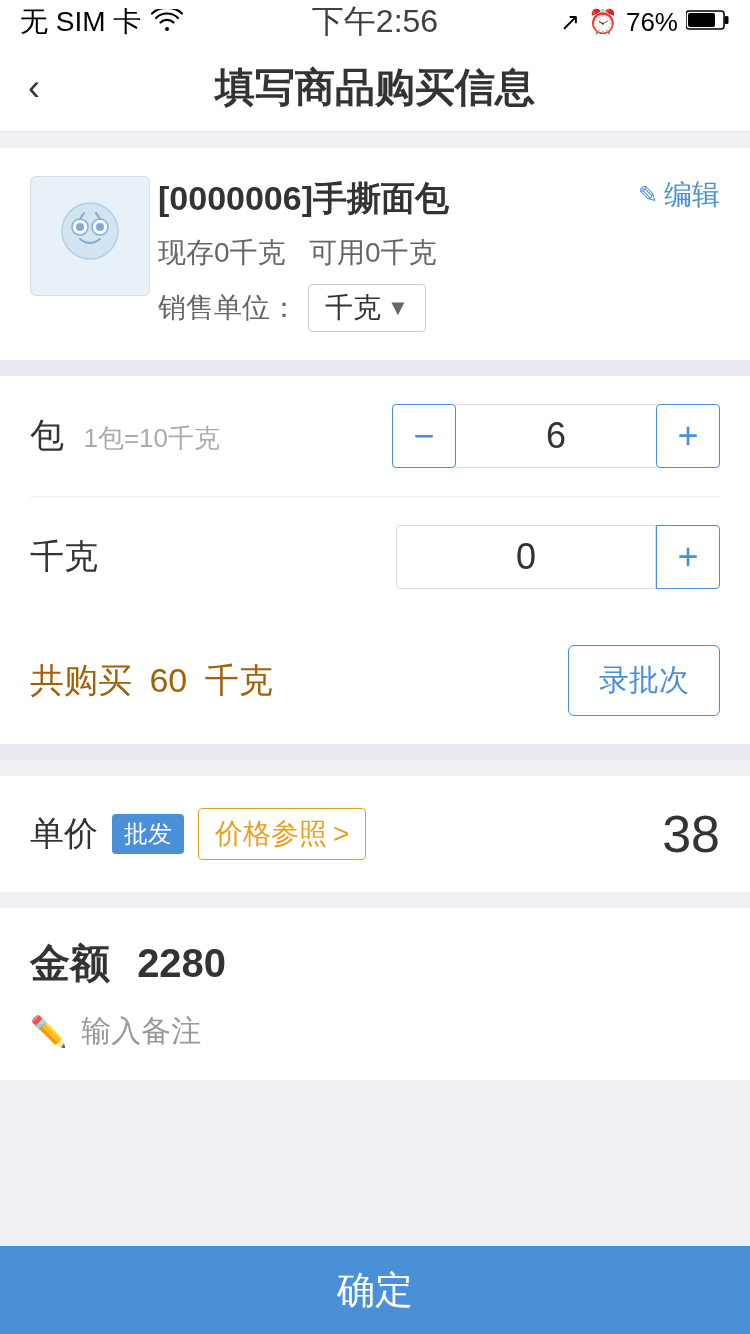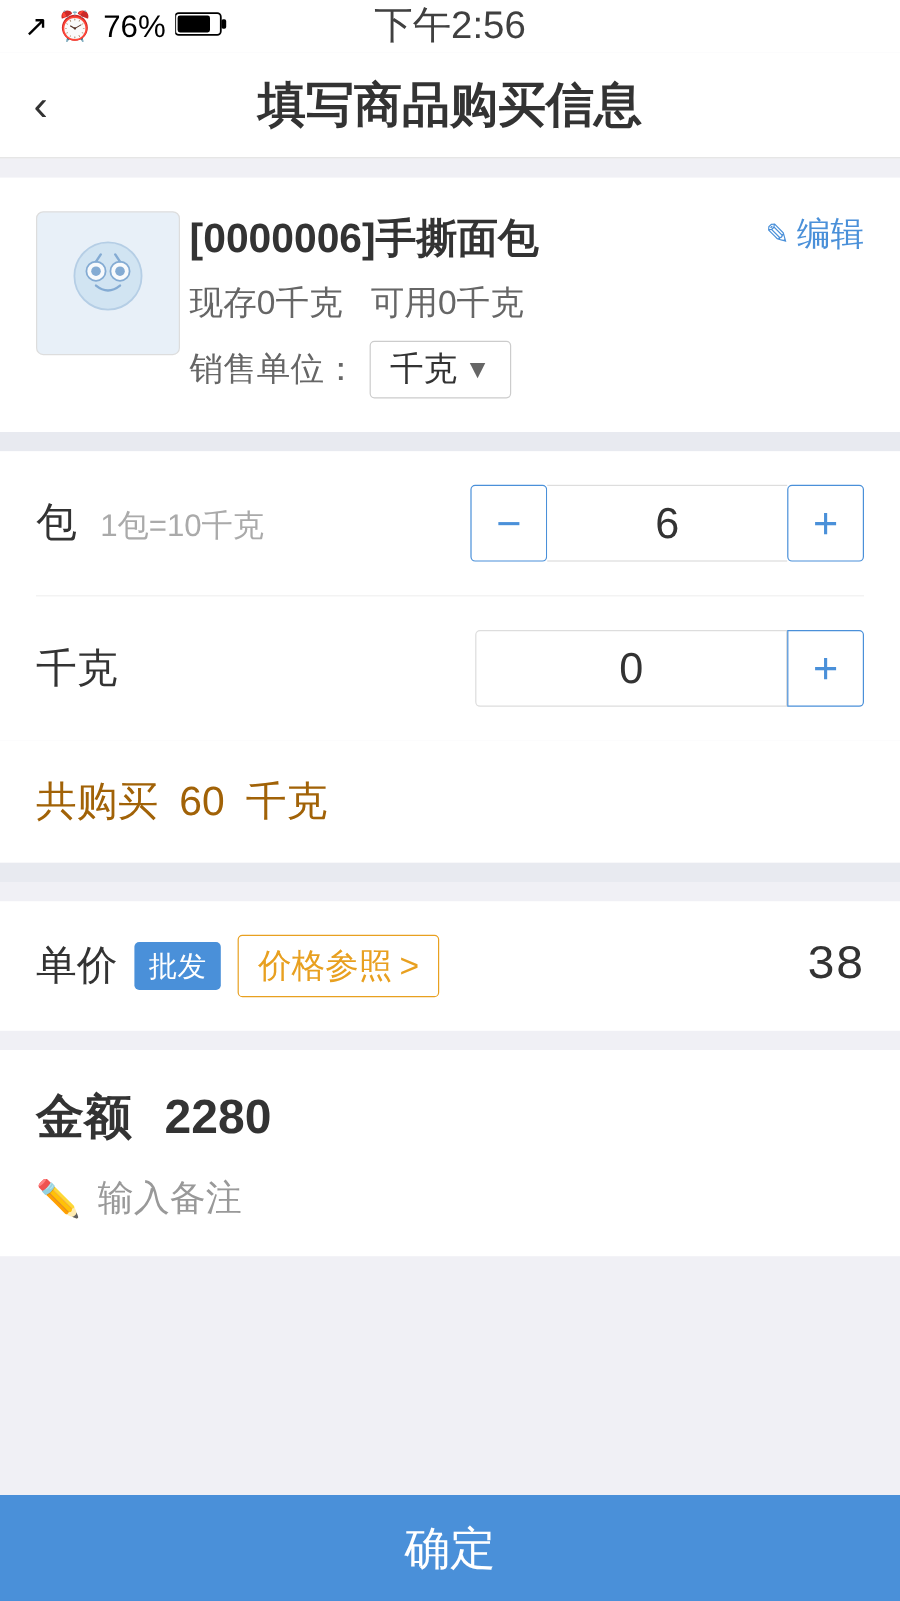--- a/index.html
+++ b/index.html
@@ -265,24 +265,23 @@
       border-radius: 4px;
       padding: 6px 16px;
       font-size: 28px;
       color: #e8a020;
       display: flex;
       align-items: center;
       gap: 6px;
       cursor: pointer;
     }
     .price-value {
-      font-size: 40px;
+      font-size: 52px;
       color: #333;
       font-weight: 500;
-      font-family: Liberation Mono, monospace;
     }
 
     
     .amount-section {
       background: #fff;
       padding: 28px 30px;
       margin-top: 16px;
     }
     .amount-row {
       font-size: 40px;
@@ -330,20 +329,31 @@
 
     .chevron-down {
       font-size: 22px;
       color: #666;
     }
   </style>
 </head>
 <body>
 
 <div class="status-bar">
+  <div class="status-left">
+    <span>无 SIM 卡</span>
+    <span>
+      <svg width="32" height="22" viewBox="0 0 32 22" fill="none">
+        <path d="M16 18a2 2 0 1 1 0 4 2 2 0 0 1 0-4z" fill="#000"></path>
+        <path d="M9.5 13.5C11.2 11.8 13.5 10.8 16 10.8s4.8 1 6.5 2.7" stroke="#000" stroke-width="2.2" fill="none" stroke-linecap="round"></path>
+        <path d="M5 9C7.8 6.2 11.7 4.5 16 4.5s8.2 1.7 11 4.5" stroke="#000" stroke-width="2.2" fill="none" stroke-linecap="round"></path>
+        <path d="M1 4.5C4.8 0.9 10.1-1 16-1s11.2 1.9 15 5.5" stroke="#000" stroke-width="2.2" fill="none" stroke-linecap="round"></path>
+      </svg>
+    </span>
+  </div>
   <div class="status-center">下午2:56</div>
   <div class="status-right">
     <span style="font-size:24px;">↗</span>
     <span style="font-size:24px;">⏰</span>
     <span>76%</span>
     <span>
       <svg width="44" height="22" viewBox="0 0 44 22">
         <rect x="0" y="2" width="38" height="18" rx="3" ry="3" stroke="#000" stroke-width="1.5" fill="none"></rect>
         <rect x="38.5" y="7" width="4" height="8" rx="1.5" fill="#000"></rect>
         <rect x="2" y="4" width="27" height="14" rx="2" fill="#000"></rect>
@@ -415,20 +425,21 @@
     </div>
   </div>
 </div>
 
 <div class="total-section">
   <div class="total-text">
     <span>共购买</span>
     <span style="margin:0 8px;">60</span>
     <span>千克</span>
   </div>
+  <button class="record-batch-btn">录批次</button>
 </div>
 
 <div class="section-sep"></div>
 
 <div class="price-section">
   <div class="price-left">
     <span class="price-label">单价</span>
     <span class="price-tag-batch">批发</span>
     <div class="price-ref-btn">
       <span>价格参照</span>

